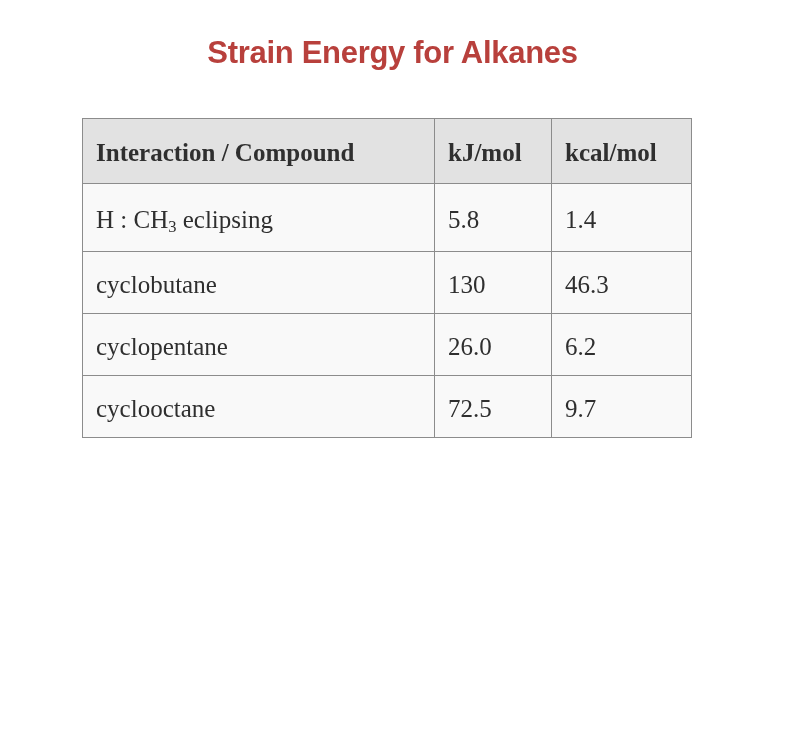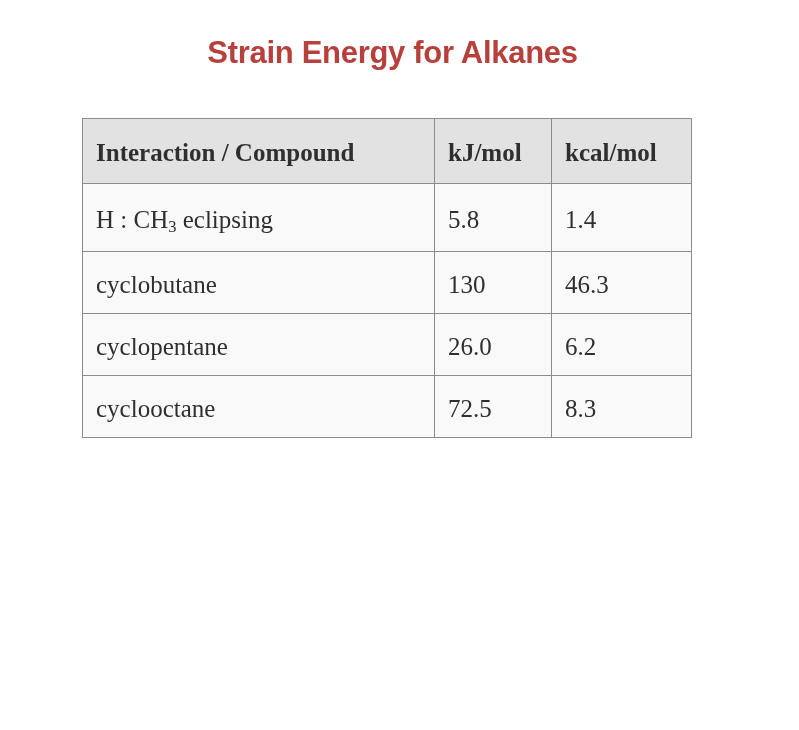--- a/index.html
+++ b/index.html
@@ -125,19 +125,19 @@
             <td>46.3</td>
           </tr>
           <tr>
             <td><span class="formula">cyclopentane</span></td>
             <td>26.0</td>
             <td>6.2</td>
           </tr>
           <tr>
             <td><span class="formula">cyclooctane</span></td>
             <td>72.5</td>
-            <td>8.3</td>
+            <td>9.7</td>
           </tr>
         </tbody>
     </table>
   </div>
 
 </div>
 
 </body></html>

